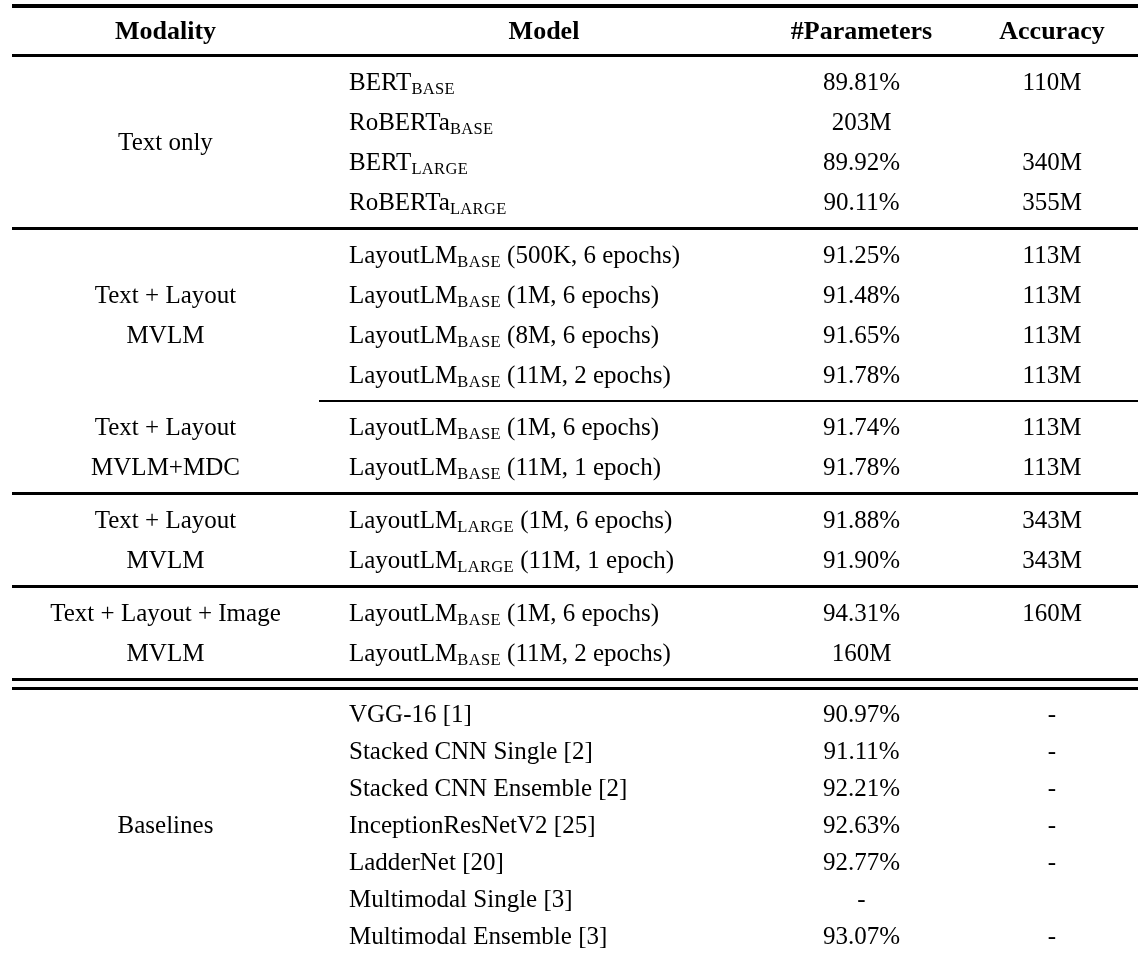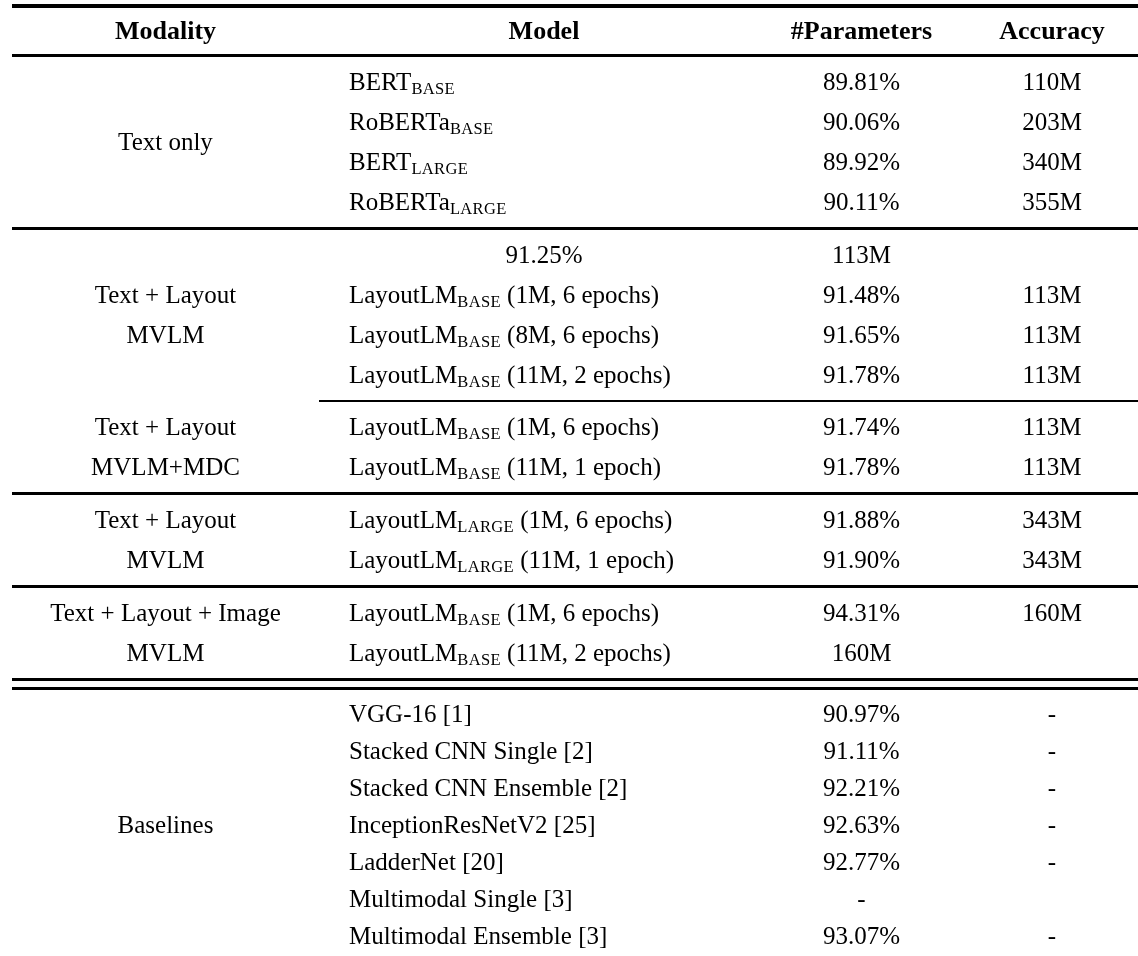--- a/index.html
+++ b/index.html
@@ -93,21 +93,20 @@
             <div class="modality-line">Text only</div>
           </div>
           <div class="rows">
             <div class="row">
               <div class="model-cell"><span class="model-name">BERT</span><span class="model-sub">BASE</span></div>
               <div class="acc-cell">89.81%</div>
               <div class="par-cell">110M</div>
             </div>
             <div class="row">
               <div class="model-cell"><span class="model-name">RoBERTa</span><span class="model-sub">BASE</span></div>
-              <div class="acc-cell">90.06%</div>
               <div class="par-cell">203M</div>
             </div>
             <div class="row">
               <div class="model-cell"><span class="model-name">BERT</span><span class="model-sub">LARGE</span></div>
               <div class="acc-cell">89.92%</div>
               <div class="par-cell">340M</div>
             </div>
             <div class="row">
               <div class="model-cell"><span class="model-name">RoBERTa</span><span class="model-sub">LARGE</span></div>
               <div class="acc-cell">90.11%</div>
@@ -116,20 +115,21 @@
           </div>
         </section>
         <div class="rule-mid"></div>
         <section class="section">
           <div class="modality-cell">
             <div class="modality-line">Text + Layout</div>
             <div class="modality-line">MVLM</div>
           </div>
           <div class="rows">
             <div class="row">
+              <div class="model-cell"><span class="model-name">LayoutLM</span><span class="model-sub">BASE</span><span class="model-suffix"> (500K, 6 epochs)</span></div>
               <div class="acc-cell">91.25%</div>
               <div class="par-cell">113M</div>
             </div>
             <div class="row">
               <div class="model-cell"><span class="model-name">LayoutLM</span><span class="model-sub">BASE</span><span class="model-suffix"> (1M, 6 epochs)</span></div>
               <div class="acc-cell">91.48%</div>
               <div class="par-cell">113M</div>
             </div>
             <div class="row">
               <div class="model-cell"><span class="model-name">LayoutLM</span><span class="model-sub">BASE</span><span class="model-suffix"> (8M, 6 epochs)</span></div>

